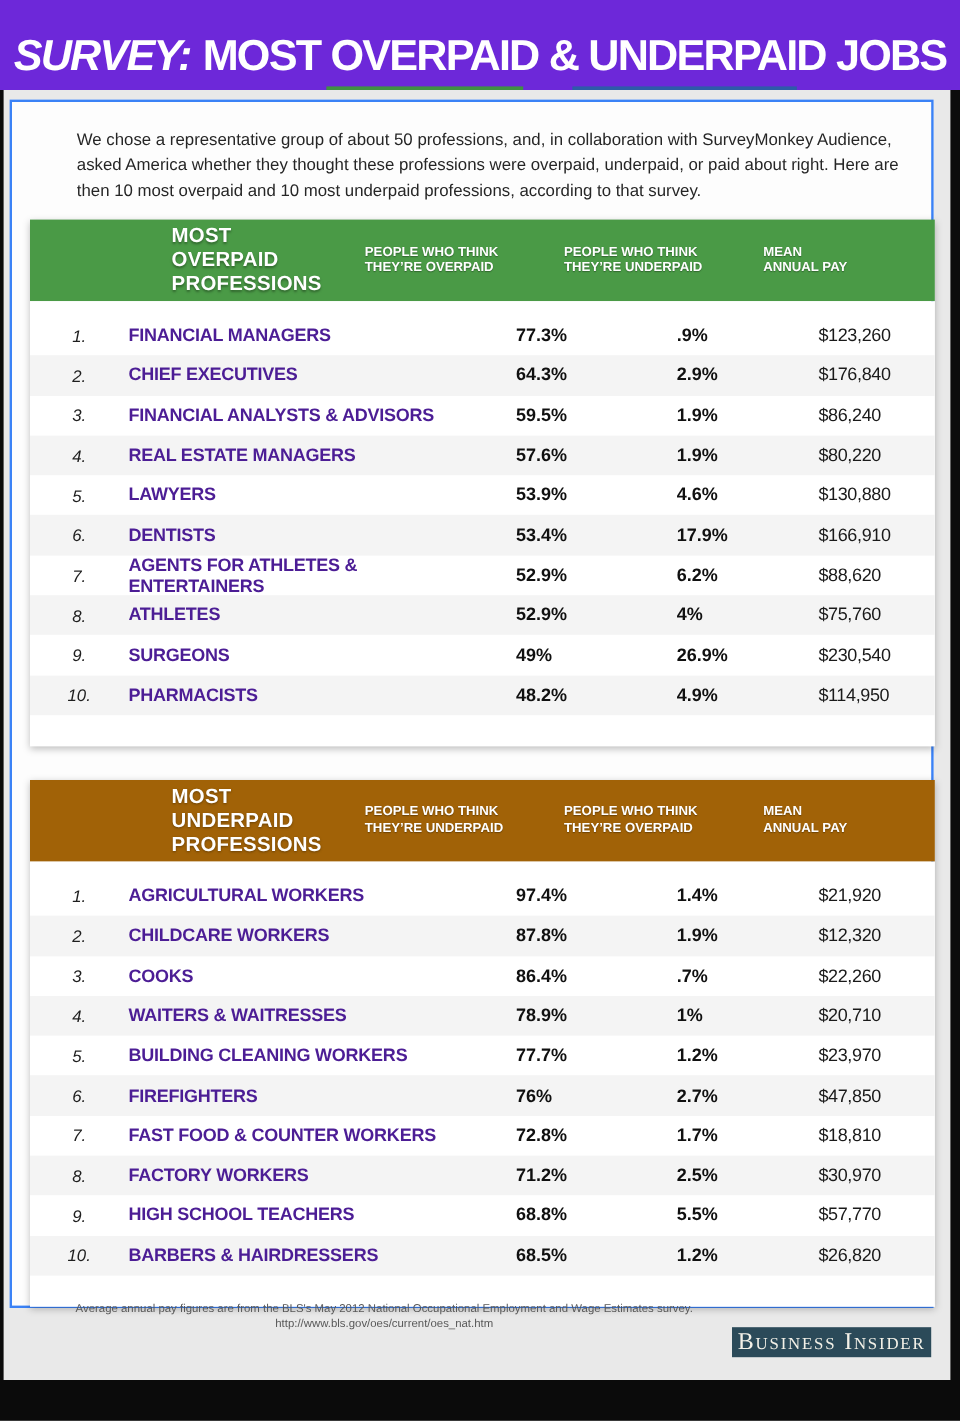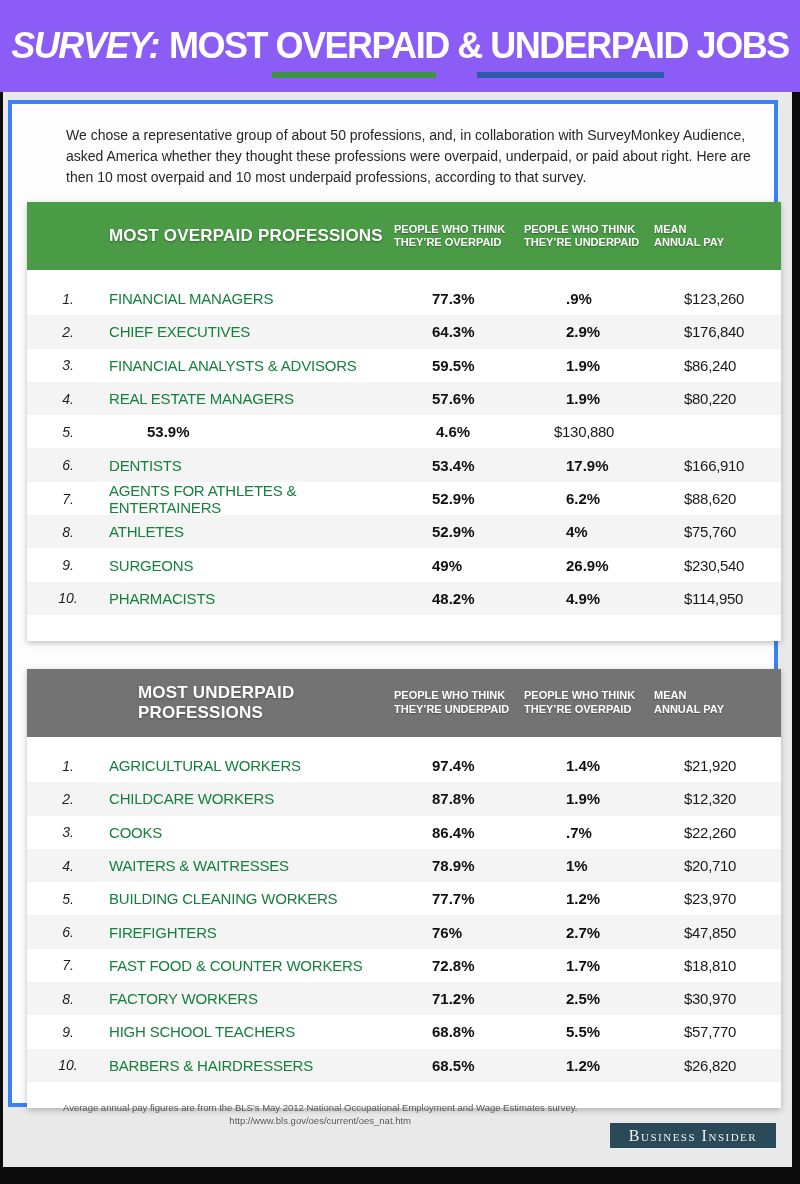--- a/index.html
+++ b/index.html
@@ -3,58 +3,58 @@
 <meta charset="utf-8">
 <style>
   html,body{margin:0;padding:0;}
   body{
     width:800px;height:1184px;
     background:#0b0b0b;
     font-family:"Liberation Sans","DejaVu Sans",sans-serif;
     position:relative;overflow:hidden;
   }
   
-  .banner{height:92px;background:#8b5cf6;position:relative;text-align:center;}
+  .banner{height:75px;background:#6d28d9;position:relative;text-align:center;}
   .title{padding-top:25px;font-size:36px;font-weight:700;color:#ffffff;
          letter-spacing:-1.5px;white-space:nowrap;}
   .title .t-prefix{font-style:italic;font-weight:700;margin-right:10px;}
   .underline{position:absolute;height:6px;top:72px;}
   .ul-green{left:272px;width:164px;}
   .ul-blue{left:477px;width:187px;}
   
   .page{margin:0 8px 0 3px;height:1075px;background:#e9e9e9;position:relative;}
   .card{position:absolute;left:5px;top:8px;width:770px;height:1007px;
-        background:#fdfdfd;border:4px solid #3b82f6;box-sizing:border-box;}
+        background:#fdfdfd;border:2px solid #3b82f6;box-sizing:border-box;}
   .intro{margin:21px 20px 0 54px;width:692px;font-size:14px;line-height:21px;
          color:#262626;}
   
   .panel{margin:14px 0 0 15px;width:754px;box-shadow:0 2px 6px rgba(0,0,0,0.25);}
   .panel + .panel{margin-top:28px;}
   .grid{display:grid;grid-template-columns:82px 1fr 130px 130px 115px 12px;align-items:center;}
-  .phead{height:68px;color:#ffffff;}
+  .phead{height:68px;color:#ffffff;gap:36px;}
   .ptitle{grid-column:2;font-size:17px;font-weight:700;letter-spacing:.2px;
           text-shadow:0 1px 2px rgba(0,0,0,0.35);}
   .pcol{font-size:11px;font-weight:700;line-height:13.5px;
         text-shadow:0 1px 1px rgba(0,0,0,0.35);}
   .rows{background:#ffffff;padding:12px 0 26px 0;}
   .trow{display:grid;grid-template-columns:82px 1fr 130px 130px 115px 12px;
         align-items:center;height:33.3px;}
   .trow:nth-child(even){background:#f4f4f4;}
   .c-rank{text-align:center;font-style:italic;font-size:14px;color:#1e1e1e;}
-  .c-prof{font-weight:400;font-size:15px;letter-spacing:-.2px;color:#15803d;}
+  .c-prof{font-weight:700;font-size:15px;letter-spacing:-.2px;color:#4c1d95;}
   .c-v1{font-weight:700;font-size:15px;padding-left:38px;color:#101010;}
   .c-v2{font-weight:700;font-size:15px;padding-left:42px;color:#101010;}
   .c-pay{font-size:15px;padding-left:30px;letter-spacing:-.3px;color:#1a1a1a;}
   
   .source{position:absolute;left:60px;top:1010px;font-size:9.5px;line-height:12.5px;
           color:#585858;text-align:center;}
   .bi-logo{position:absolute;top:1031px;right:16px;width:166px;height:25px;
            line-height:25px;text-align:center;color:#f3f1e8;
            font-family:"Liberation Serif","DejaVu Serif",serif;
-           font-variant:small-caps;font-size:16px;letter-spacing:1.5px;}
+           font-variant:small-caps;font-size:20px;letter-spacing:1.5px;}
 </style>
 </head>
 <body>
 
 <div class="banner">
   <div class="title">
     <span class="t-prefix">SURVEY:</span><span>MOST OVERPAID &amp; UNDERPAID JOBS</span>
   </div>
   <div class="underline ul-green" style="background-color: rgb(63, 145, 67);"></div>
   <div class="underline ul-blue" style="background-color: rgb(46, 91, 169);"></div>
@@ -110,20 +110,21 @@
           <div class="trow">
             <div class="c-rank">4.</div>
             <div class="c-prof">REAL ESTATE MANAGERS</div>
             <div class="c-v1">57.6%</div>
             <div class="c-v2">1.9%</div>
             <div class="c-pay">$80,220</div>
             <div class="c-sp"></div>
           </div>
           <div class="trow">
             <div class="c-rank">5.</div>
+            <div class="c-prof">LAWYERS</div>
             <div class="c-v1">53.9%</div>
             <div class="c-v2">4.6%</div>
             <div class="c-pay">$130,880</div>
             <div class="c-sp"></div>
           </div>
           <div class="trow">
             <div class="c-rank">6.</div>
             <div class="c-prof">DENTISTS</div>
             <div class="c-v1">53.4%</div>
             <div class="c-v2">17.9%</div>
@@ -159,21 +160,21 @@
             <div class="c-prof">PHARMACISTS</div>
             <div class="c-v1">48.2%</div>
             <div class="c-v2">4.9%</div>
             <div class="c-pay">$114,950</div>
             <div class="c-sp"></div>
           </div>
         </div>
     </div>
 
     <div class="panel">
-      <div class="phead grid" style="background-color: #737373; padding-left: 29px;">
+      <div class="phead grid" style="background-color: #a16207;">
         <div class="ptitle">MOST UNDERPAID PROFESSIONS</div>
         <div class="pcol">
           <div>PEOPLE WHO THINK</div>
           <div>THEY’RE UNDERPAID</div>
         </div>
         <div class="pcol">
           <div>PEOPLE WHO THINK</div>
           <div>THEY’RE OVERPAID</div>
         </div>
         <div class="pcol">

